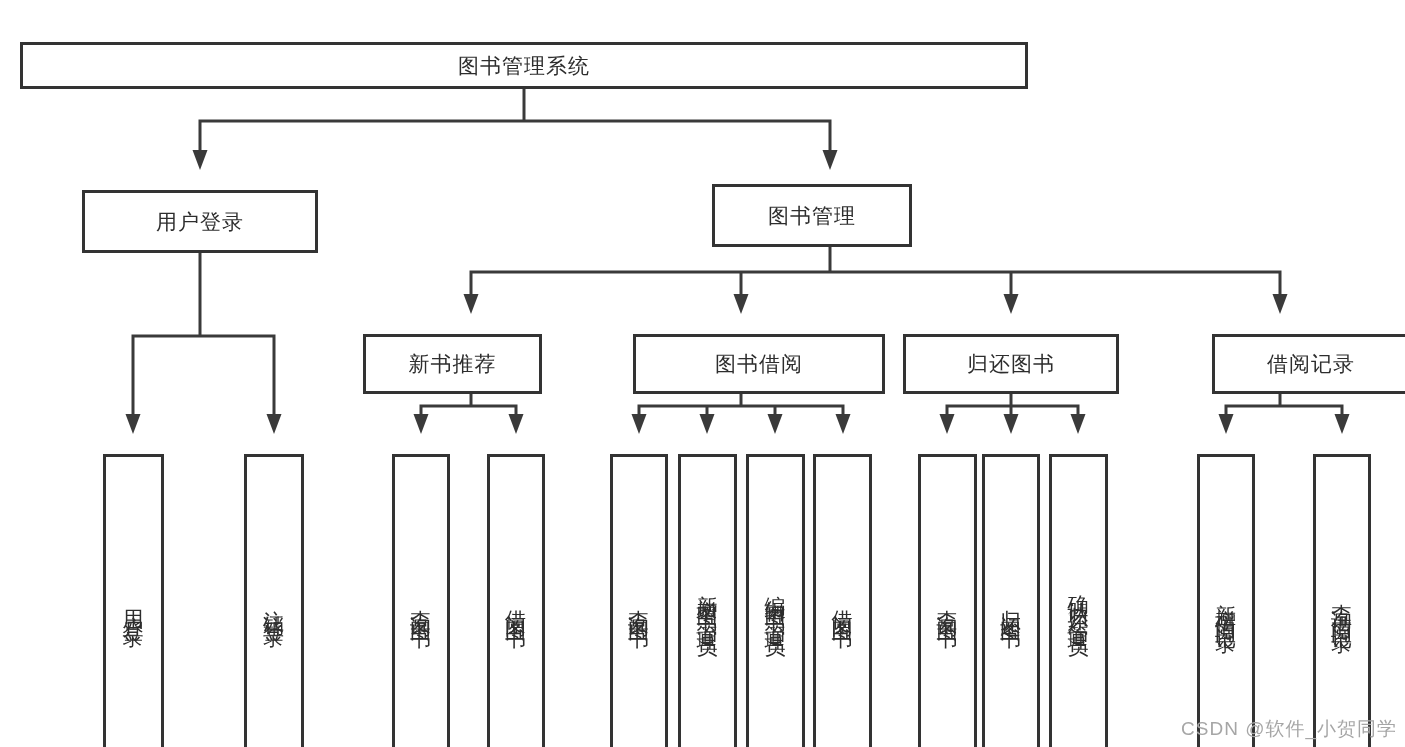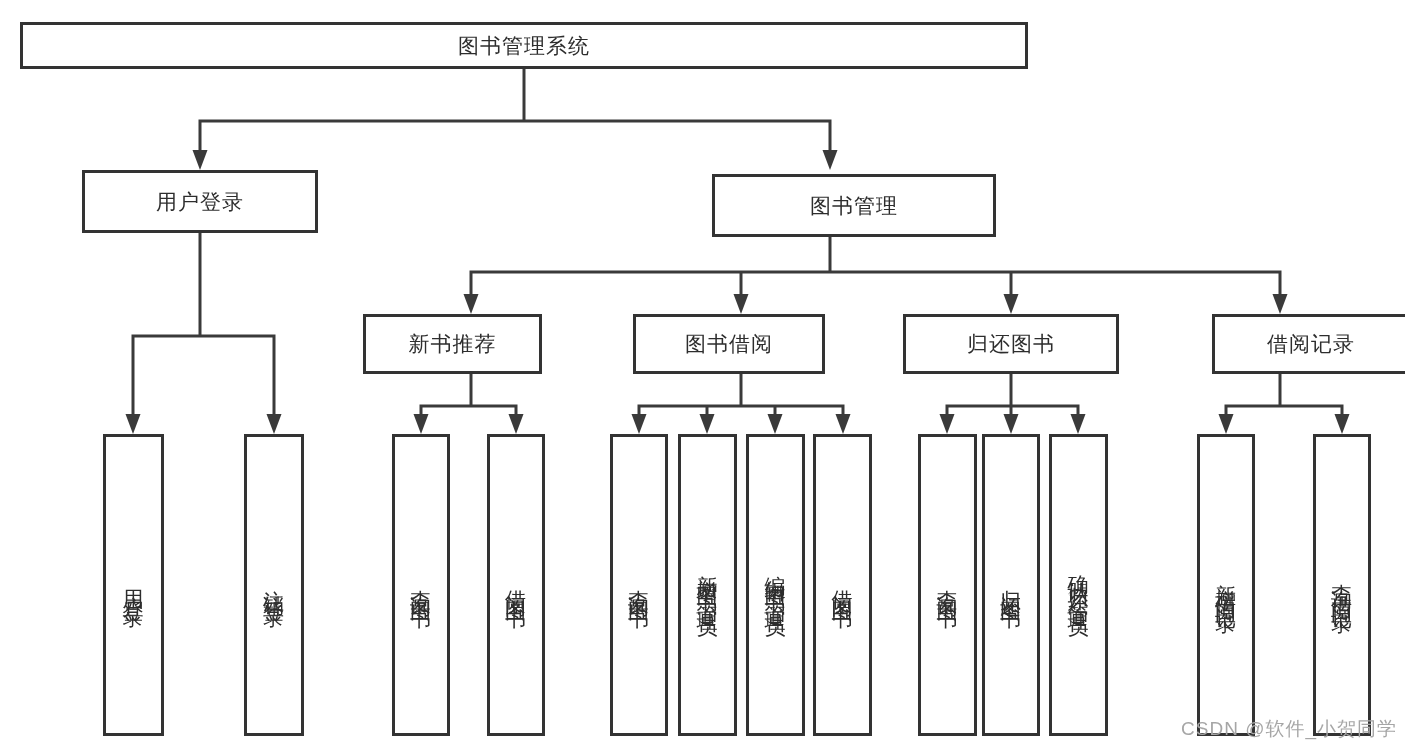--- a/index.html
+++ b/index.html
@@ -11,21 +11,21 @@
     position:relative;width:1405px;height:747px;background:var(--background);
     font-family:"Liberation Sans","DejaVu Sans",sans-serif;overflow:hidden;
   }
   .wires{position:absolute;left:0;top:0;z-index:0;color:var(--line);}
   .wire{fill:none;stroke:currentColor;stroke-width:3;}
   .head{fill:currentColor;stroke:none;}
   .node{
     position:absolute;box-sizing:border-box;background:var(--background);
     border:3px solid var(--border);color:var(--text);
     display:flex;align-items:center;justify-content:center;
-    z-index:1;font-size:21px;letter-spacing:1px;
+    z-index:1;font-size:21px;letter-spacing:1px;margin-top:20px;
   }
   .node.vert span{
     writing-mode:vertical-rl;text-orientation:mixed;
     letter-spacing:6px;line-height:1;white-space:nowrap;
   }
   .watermark{
     position:absolute;z-index:2;right:8px;top:716px;
     color:var(--watermark);font-size:19px;letter-spacing:1px;text-align:right;
   }
 </style>
@@ -96,28 +96,28 @@
     </g>
   </svg>
 
   <div class="node" style="left:20px;top:22px;width:1008px;height:47px">
     <span>图书管理系统</span>
   </div>
 
   <div class="node" style="left:82px;top:170px;width:236px;height:63px">
     <span>用户登录</span>
   </div>
-  <div class="node" style="left:712px;top:174px;width:284px;height:63px">
+  <div class="node" style="left:712px;top:164px;width:200px;height:63px">
     <span>图书管理</span>
   </div>
 
   <div class="node" style="left:363px;top:314px;width:179px;height:60px">
     <span>新书推荐</span>
   </div>
-  <div class="node" style="left:633px;top:314px;width:192px;height:60px">
+  <div class="node" style="left:633px;top:314px;width:252px;height:60px">
     <span>图书借阅</span>
   </div>
   <div class="node" style="left:903px;top:314px;width:216px;height:60px">
     <span>归还图书</span>
   </div>
   <div class="node" style="left:1212px;top:314px;width:198px;height:60px">
     <span>借阅记录</span>
   </div>
 
   <div class="node vert" style="left:103px;top:434px;width:61px;height:302px">

